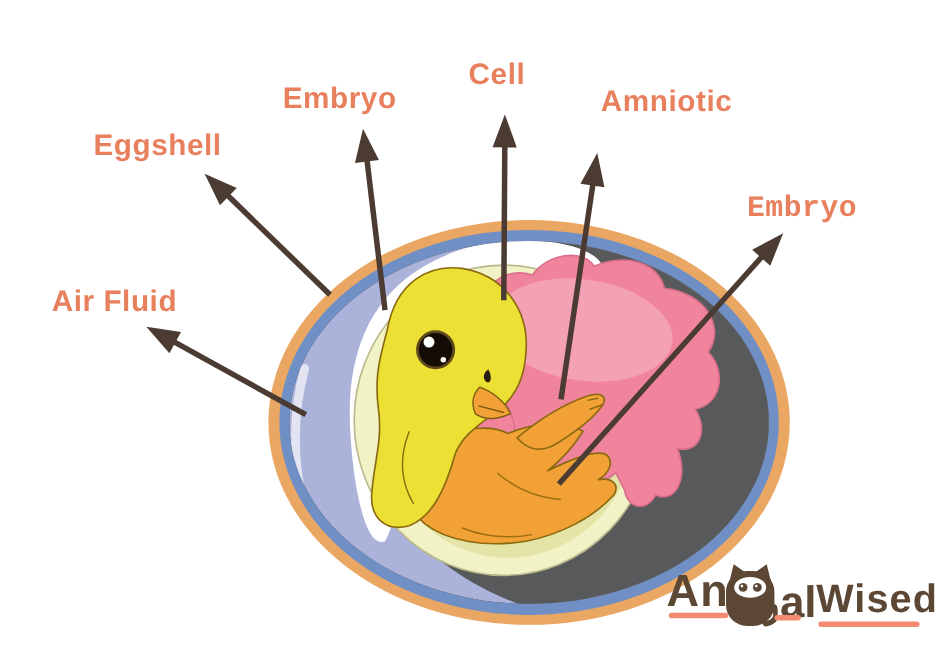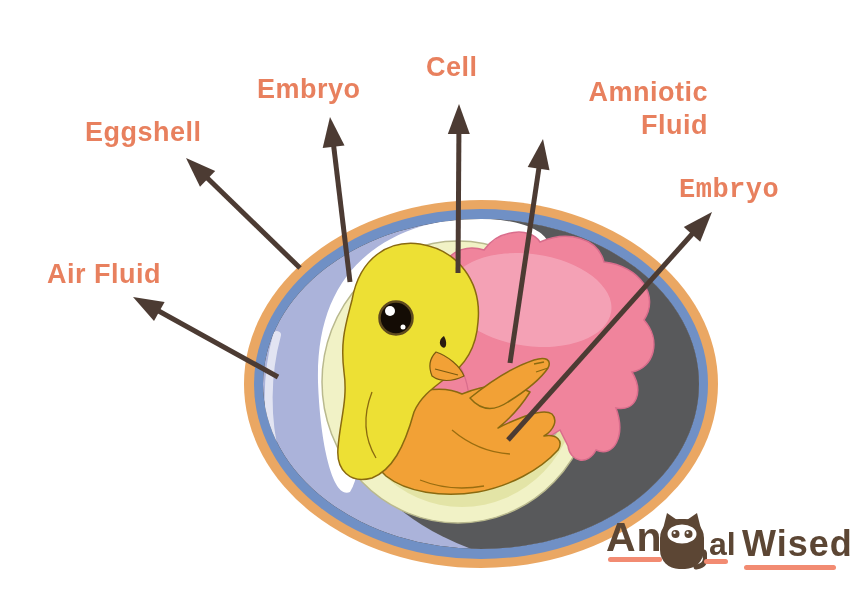--- a/index.html
+++ b/index.html
@@ -8,28 +8,28 @@
     font-family:"Liberation Sans", sans-serif;
   }
   svg.diagram{position:absolute;left:0;top:0;}
   .label{
     position:absolute;color:#E8805E;font-weight:bold;font-size:27px;
     letter-spacing:.5px;white-space:nowrap;line-height:1.2;
   }
   .label-eggshell{left:85px;top:116px;}
   .label-albumin{left:257px;top:73px;}
   .label-yolk{left:426px;top:51px;}
-  .label-amniotic{left:560px;top:76px;width:148px;text-align:right;white-space:normal;line-height:33px;}
+  .label-amniotic{left:532px;top:76px;width:148px;text-align:center;white-space:normal;line-height:33px;}
   .label-embryo{left:679px;top:174px;font-family:Liberation Mono, monospace;}
   .label-aircell{left:47px;top:258px;}
   
   .logo{position:absolute;left:606px;top:510px;width:238px;height:64px;}
   .logo .word{position:absolute;color:#5C4634;font-weight:bold;}
   .logo .w-ani{left:0px;top:4px;font-size:41px;letter-spacing:1px;}
-  .logo .w-al{left:103px;top:16px;font-size:32px;}
+  .logo .w-al{left:103px;top:16px;font-size:40px;}
   .logo .w-wised{left:136px;top:13px;font-size:36px;letter-spacing:1px;}
   .logo .bar{position:absolute;height:5px;background:#F28B72;border-radius:3px;}
   .logo .bar1{left:2px;top:47px;width:54px;}
   .logo .bar2{left:98px;top:49px;width:24px;}
   .logo .bar3{left:138px;top:55px;width:92px;}
   .logo svg{position:absolute;left:51px;top:1px;}
 </style>
 </head>
 <body>
 
@@ -166,21 +166,20 @@
         <polygon stroke="none" points="712,212 700.2,241.7 683.8,227.1"></polygon>
       </g>
     </g>
   </svg>
 
   <div class="label label-eggshell">Eggshell</div>
   <div class="label label-albumin">Embryo</div>
   <div class="label label-yolk">Cell</div>
   <div class="label label-amniotic">
     <div>Amniotic</div>
-    <div>Fluid</div>
   </div>
   <div class="label label-embryo">Embryo</div>
   <div class="label label-aircell">Air Fluid</div>
 
   <div class="logo">
     <span class="word w-ani">Ani</span>
     <span class="bar bar1"></span>
     <svg width="50" height="60" viewBox="0 0 50 60">
       <g fill="#5C4634">
         <polygon points="6,18 10,2 23,11"></polygon>

